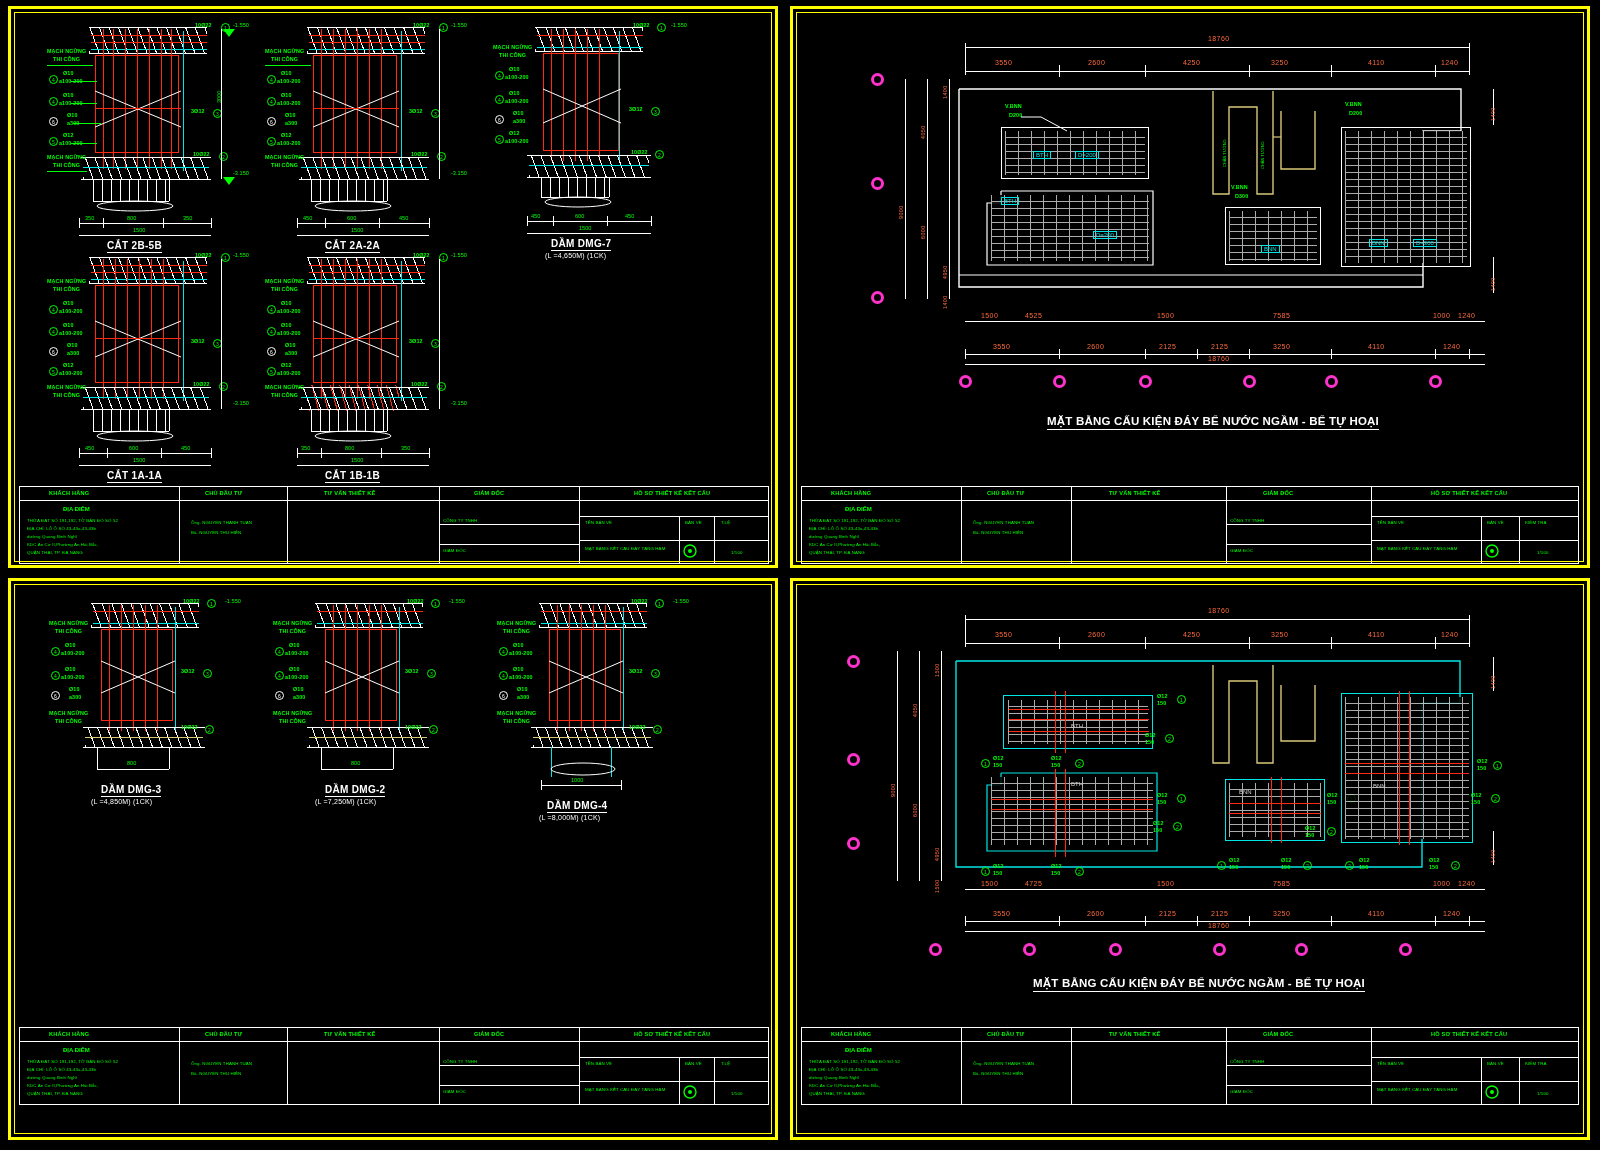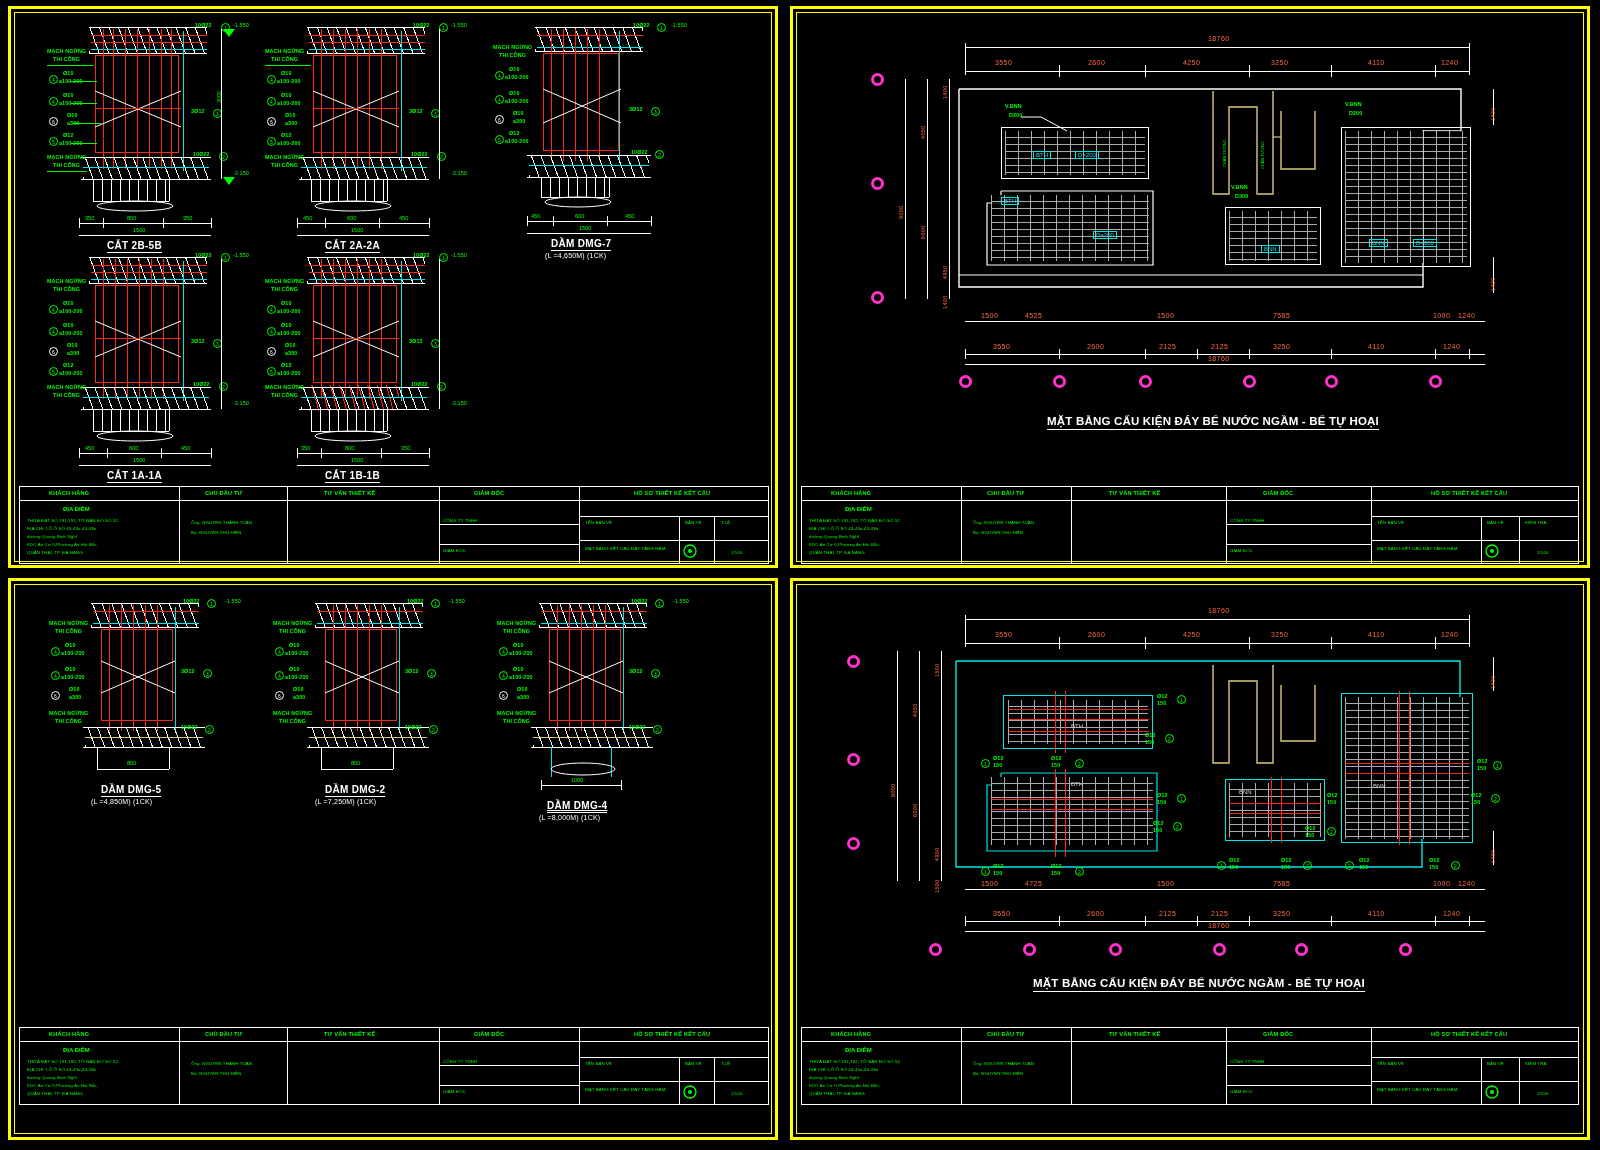--- a/index.html
+++ b/index.html
@@ -760,21 +760,21 @@
       <div class="cad lbl-note" style="left:58px;top:110px;">a300</div>
       <div class="cad lbl-note" style="left:38px;top:126px;">MẠCH NGỪNG</div>
       <div class="cad lbl-note" style="left:44px;top:134px;">THI CÔNG</div>
       <div class="cad lbl-note" style="left:172px;top:14px;">10Ø22</div>
       <div class="bub" style="left:196px;top:14px;">1</div>
       <div class="cad lbl-note" style="left:170px;top:84px;">3Ø12</div>
       <div class="bub" style="left:192px;top:84px;">3</div>
       <div class="cad lbl-note" style="left:170px;top:140px;">10Ø22</div>
       <div class="bub" style="left:194px;top:140px;">2</div>
       <div class="cad lbl-dim" style="left:214px;top:14px;">-1.550</div>
-      <div class="cad lbl-section" style="left:90px;top:200px;">DẦM DMG-5</div>
+      <div class="cad lbl-section" style="left:90px;top:200px;">DẦM DMG-3</div>
       <div class="cad lbl-sub" style="left:80px;top:213px;">(L =4,850M) (1CK)</div>
     </div>
 
     <div style="position:absolute;left:224px;top:4px;">
       <div class="stirrup" style="left:80px;top:18px;width:108px;height:24px;"></div>
       <div class="ln hw" style="left:80px;top:18px;width:108px;"></div>
       <div class="ln hw" style="left:80px;top:42px;width:108px;"></div>
       <div class="ln hc" style="left:82px;top:38px;width:106px;"></div>
       <div class="ln hr" style="left:82px;top:26px;width:106px;"></div>
       <div class="box-r" style="left:90px;top:44px;width:72px;height:92px;"></div>
@@ -863,21 +863,21 @@
       <div class="cad lbl-note" style="left:58px;top:110px;">a300</div>
       <div class="cad lbl-note" style="left:38px;top:126px;">MẠCH NGỪNG</div>
       <div class="cad lbl-note" style="left:44px;top:134px;">THI CÔNG</div>
       <div class="cad lbl-note" style="left:172px;top:14px;">10Ø22</div>
       <div class="bub" style="left:196px;top:14px;">1</div>
       <div class="cad lbl-note" style="left:170px;top:84px;">3Ø12</div>
       <div class="bub" style="left:192px;top:84px;">3</div>
       <div class="cad lbl-note" style="left:170px;top:140px;">10Ø22</div>
       <div class="bub" style="left:194px;top:140px;">2</div>
       <div class="cad lbl-dim" style="left:214px;top:14px;">-1.550</div>
-      <div class="cad lbl-section" style="left:88px;top:216px;text-decoration:underline;">DẦM DMG-4</div>
+      <div class="cad lbl-section" style="left:88px;top:216px;">DẦM DMG-4</div>
       <div class="cad lbl-sub" style="left:80px;top:229px;">(L =8,000M) (1CK)</div>
     </div>
 
     <div class="tblock" style="left:8px;top:446px;width:750px;height:78px;">
       <div class="tb-line" style="left:0;top:0;width:750px;height:1px;"></div>
       <div class="tb-line" style="left:0;top:14px;width:750px;height:1px;"></div>
       <div class="tb-line" style="left:0;top:77px;width:750px;height:1px;"></div>
       <div class="tb-line" style="left:0;top:0;width:1px;height:78px;"></div>
       <div class="tb-line" style="left:160px;top:0;width:1px;height:78px;"></div>
       <div class="tb-line" style="left:268px;top:0;width:1px;height:78px;"></div>

